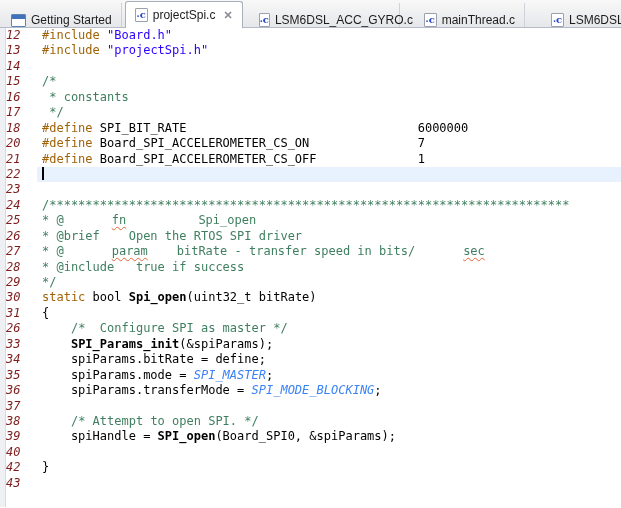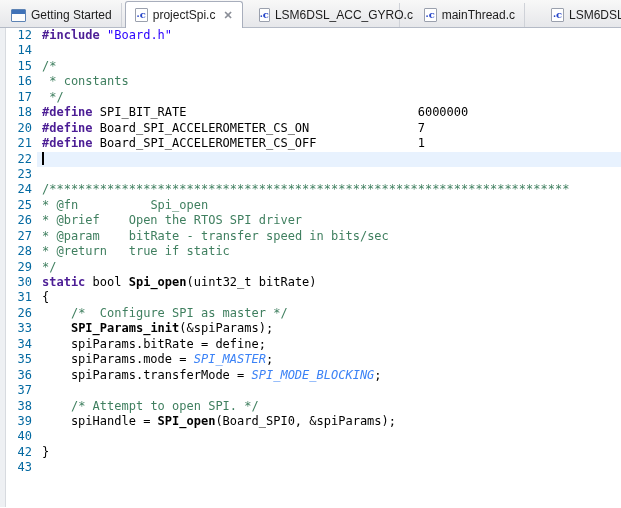--- a/index.html
+++ b/index.html
@@ -6,21 +6,21 @@
   html,body { width:621px; height:508px; overflow:hidden; background:#fff;
               font-family:"Liberation Sans", sans-serif; }
 
   
   .tabbar { height:28px; width:621px; display:flex; align-items:flex-end;
             background:linear-gradient(#f8f8f8,#e6e7ea);
             border-bottom:1px solid #b4bac6; position:relative; }
   .tab { height:24px; display:flex; align-items:center; gap:5px;
          padding:0 9px; font-size:12px; color:#1c1c1c; white-space:nowrap;
          cursor:default; position:relative; }
-  .tab.inactive { border-right:1px solid #cfd2d8; }
+  .tab.inactive { border-right:1px solid #cfd2d8;align-items:flex-end; }
   .tab.active { height:27px; background:#ffffff; border:1px solid #a8aebc;
                 border-bottom:none; border-radius:3px 3px 0 0; z-index:2;
                 margin-bottom:-1px; }
   .tab .cicon { width:13px; height:14px; background:#fff; border:1px solid #9aa0ad;
                 border-radius:1px; font-family:"DejaVu Serif", serif;
                 font-size:10px; font-weight:bold; color:#2544c8;
                 display:flex; align-items:center; justify-content:center;
                 line-height:1; padding-bottom:1px; }
   .tab .cicon::before { content:"."; color:#2544c8; font-size:9px; margin-right:0px; }
   .tab .winicon { width:15px; height:13px; border:1px solid #5d83b4; background:#fdfdfd;
@@ -35,36 +35,36 @@
   .tab.t4 { margin-left:15px; width:112px; }
   .tab.t5 { margin-left:17px; flex:none; width:140px; }
 
   
   .editor { width:621px; height:479px; background:#fff; display:flex; }
   .annot { width:6px; background:#eef0f3; border-right:1px solid #d7dadf; flex:none; }
   .code-lines { flex:1; overflow:hidden;
                 font-family:"DejaVu Sans Mono","Liberation Mono", monospace;
                 font-size:12px; }
   .line { height:15.45px; line-height:15.45px; display:flex; white-space:pre; }
-  .ln { width:31px; flex:none; text-align:right; padding-right:5px;
-        color:#0369a1; background:#fff; }
+  .ln { width:31px; flex:none; padding-right:5px;
+        color:#7f1d1d; background:#fff;font-style:italic; }
   .lc { flex:1; white-space:pre; color:#000; position:relative; padding-left:5px; }
   .line.current .lc { background:#e8f2fe; }
   .cursor { display:inline-block; width:2px; height:13px; background:#000;
             vertical-align:middle; margin-top:-2px; }
 
   
-  .kw   { color:#4c1d95; font-weight:bold; }
+  .kw   { color:#a16207; font-weight:normal; }
   .str  { color:#2a00ff; }
   .cmt  { color:#3f7f5f; }
   .enum { color:#3b82f6; font-style:italic; }
   .fn   { color:#000000; font-weight:bold; }
-  .sq   { text-decoration-style:wavy;
+  .sq   { text-decoration:underline; text-decoration-style:wavy;
           text-decoration-color:#e8653a; text-decoration-thickness:1px;
-          text-underline-offset:2px; }
+          text-underline-offset:2px;margin-left:48px; }
 </style>
 </head>
 <body>
 
 <div class="tabbar">
   <div class="tab inactive t1">
     <span class="winicon"></span>
     <span>Getting Started</span>
   </div>
   <div class="tab active t2">
@@ -83,34 +83,35 @@
   <div class="tab inactive t5">
     <span class="cicon">c</span>
     <span>LSM6DSL_A</span>
   </div>
 </div>
 
 <div class="editor">
   <div class="annot"></div>
   <div class="code-lines">
       <div class="line"><span class="ln">12</span><span class="lc"><span class="kw">#include</span><span> </span><span class="str">"Board.h"</span></span></div>
+      <div class="line"><span class="ln">13</span><span class="lc"><span class="kw">#include</span><span> </span><span class="str">"projectSpi.h"</span></span></div>
       <div class="line"><span class="ln">14</span><span class="lc"></span></div>
       <div class="line"><span class="ln">15</span><span class="lc"><span class="cmt">/*</span></span></div>
       <div class="line"><span class="ln">16</span><span class="lc"><span class="cmt"> * constants</span></span></div>
       <div class="line"><span class="ln">17</span><span class="lc"><span class="cmt"> */</span></span></div>
       <div class="line"><span class="ln">18</span><span class="lc"><span class="kw">#define</span><span> SPI_BIT_RATE                                6000000</span></span></div>
       <div class="line"><span class="ln">20</span><span class="lc"><span class="kw">#define</span><span> Board_SPI_ACCELEROMETER_CS_ON               7</span></span></div>
       <div class="line"><span class="ln">21</span><span class="lc"><span class="kw">#define</span><span> Board_SPI_ACCELEROMETER_CS_OFF              1</span></span></div>
       <div class="line current"><span class="ln">22</span><span class="lc"><span class="cursor"></span></span></div>
       <div class="line"><span class="ln">23</span><span class="lc"></span></div>
       <div class="line"><span class="ln">24</span><span class="lc"><span class="cmt">/************************************************************************</span></span></div>
       <div class="line"><span class="ln">25</span><span class="lc"><span class="cmt">* @</span><span class="cmt sq">fn</span><span class="cmt">          Spi_open</span></span></div>
       <div class="line"><span class="ln">26</span><span class="lc"><span class="cmt">* @brief    Open the RTOS SPI driver</span></span></div>
       <div class="line"><span class="ln">27</span><span class="lc"><span class="cmt">* @</span><span class="cmt sq">param</span><span class="cmt">    bitRate - transfer speed in bits/</span><span class="cmt sq">sec</span></span></div>
-      <div class="line"><span class="ln">28</span><span class="lc"><span class="cmt">* @return   true if static</span></span></div>
+      <div class="line"><span class="ln">28</span><span class="lc"><span class="cmt">* @include   true if success</span></span></div>
       <div class="line"><span class="ln">29</span><span class="lc"><span class="cmt">*/</span></span></div>
       <div class="line"><span class="ln">30</span><span class="lc"><span class="kw">static</span><span> bool </span><span class="fn">Spi_open</span><span>(uint32_t bitRate)</span></span></div>
       <div class="line"><span class="ln">31</span><span class="lc"><span>{</span></span></div>
       <div class="line"><span class="ln">26</span><span class="lc"><span>    </span><span class="cmt">/*  Configure SPI as master */</span></span></div>
       <div class="line"><span class="ln">33</span><span class="lc"><span>    </span><span class="fn">SPI_Params_init</span><span>(&amp;spiParams);</span></span></div>
       <div class="line"><span class="ln">34</span><span class="lc"><span>    spiParams.bitRate = define;</span></span></div>
       <div class="line"><span class="ln">35</span><span class="lc"><span>    spiParams.mode = </span><span class="enum">SPI_MASTER</span><span>;</span></span></div>
       <div class="line"><span class="ln">36</span><span class="lc"><span>    spiParams.transferMode = </span><span class="enum">SPI_MODE_BLOCKING</span><span>;</span></span></div>
       <div class="line"><span class="ln">37</span><span class="lc"></span></div>
       <div class="line"><span class="ln">38</span><span class="lc"><span>    </span><span class="cmt">/* Attempt to open SPI. */</span></span></div>

